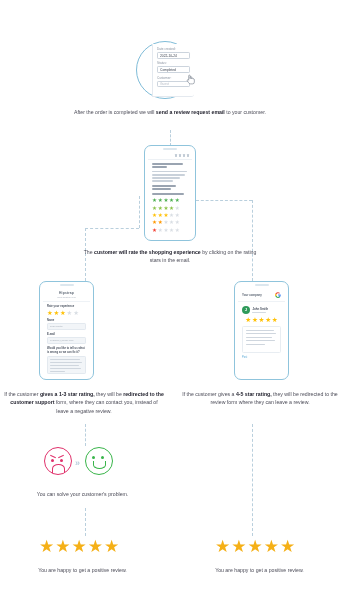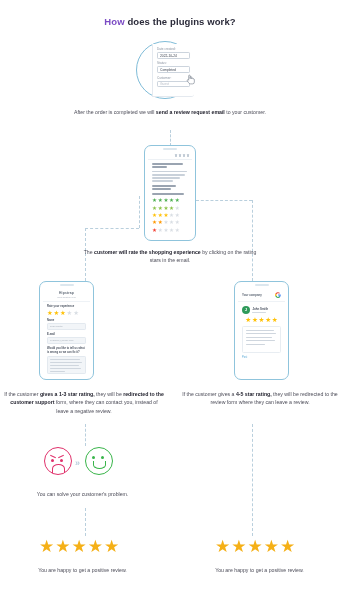--- a/index.html
+++ b/index.html
@@ -167,23 +167,20 @@
 
   
   .bigstars { position: absolute; display: flex; gap: 1px; }
   .bigstars span { font-size: 17px; line-height: 17px; color: #f5b017; }
 </style>
 </head>
 <body>
 
 <div class="page">
 
-  <div class="title">
-    <span class="hi">How</span><span> does the plugins work?</span>
-  </div>
 
   <div class="circle"></div>
   <div class="ordercard">
     <div class="of-label">Date created:</div>
     <div class="of-input">2022-10-24</div>
     <div class="of-label">Status:</div>
     <div class="of-input">Completed</div>
     <div class="of-label">Customer:</div>
     <div class="of-input muted">Guest</div>
     <svg class="cursor" viewBox="0 0 24 30">

